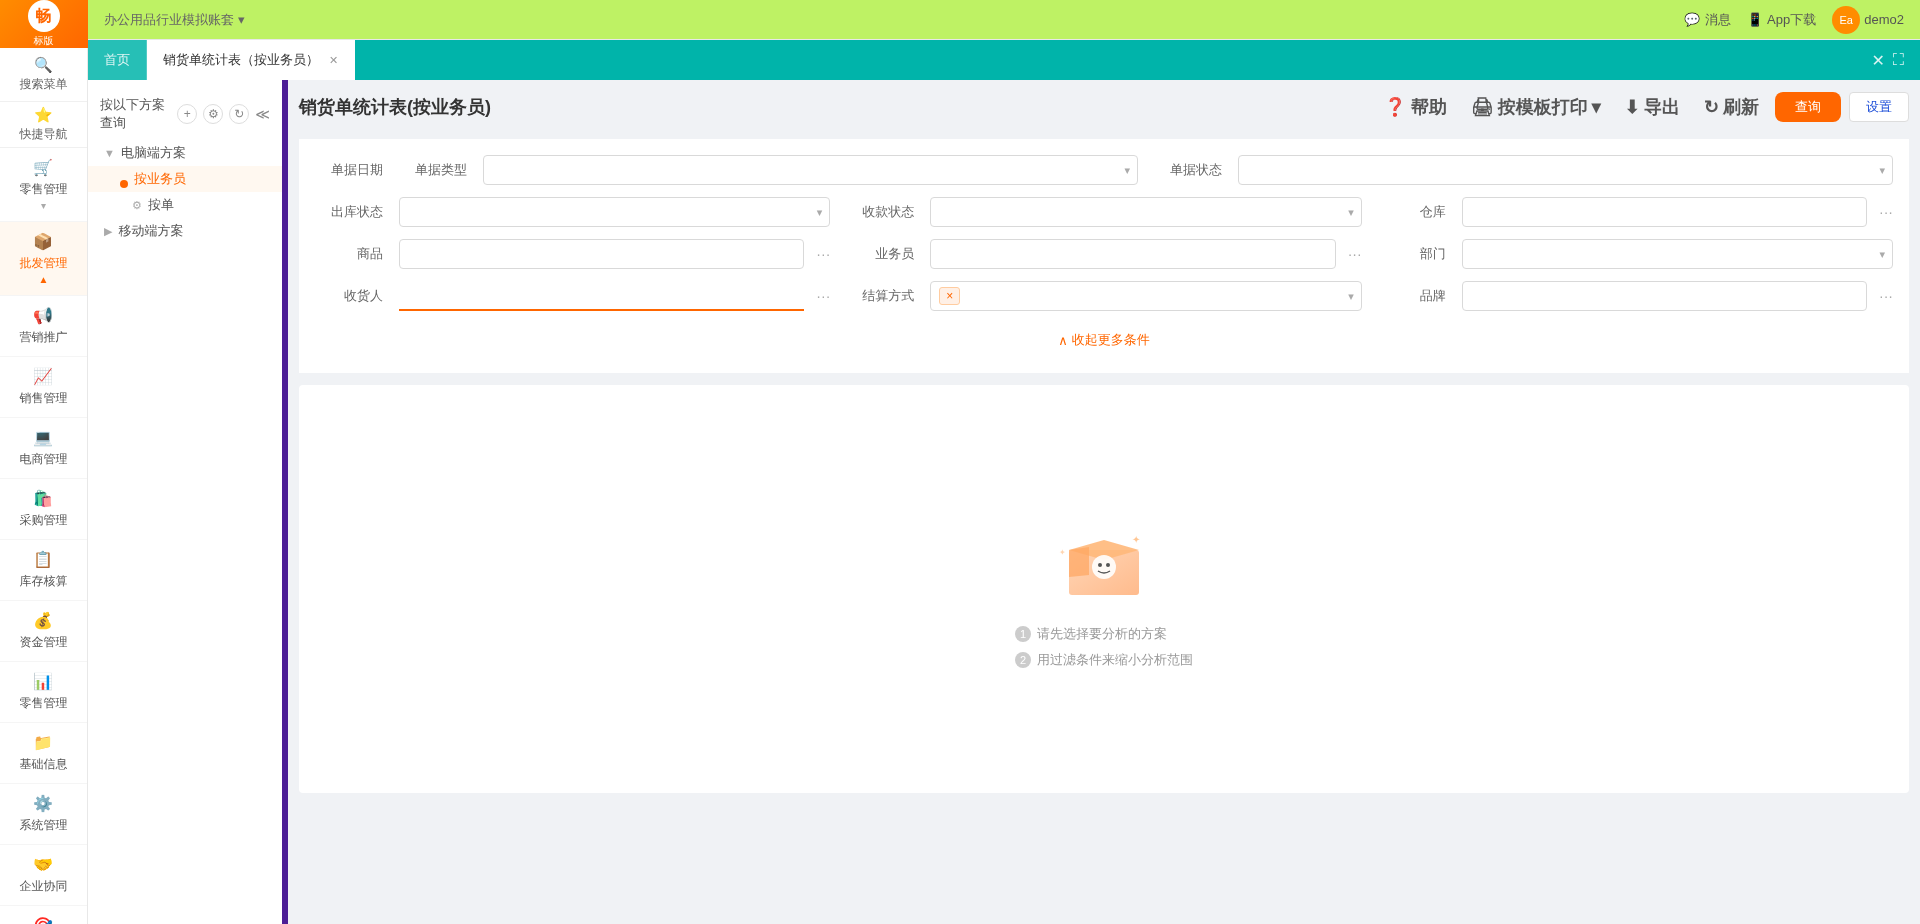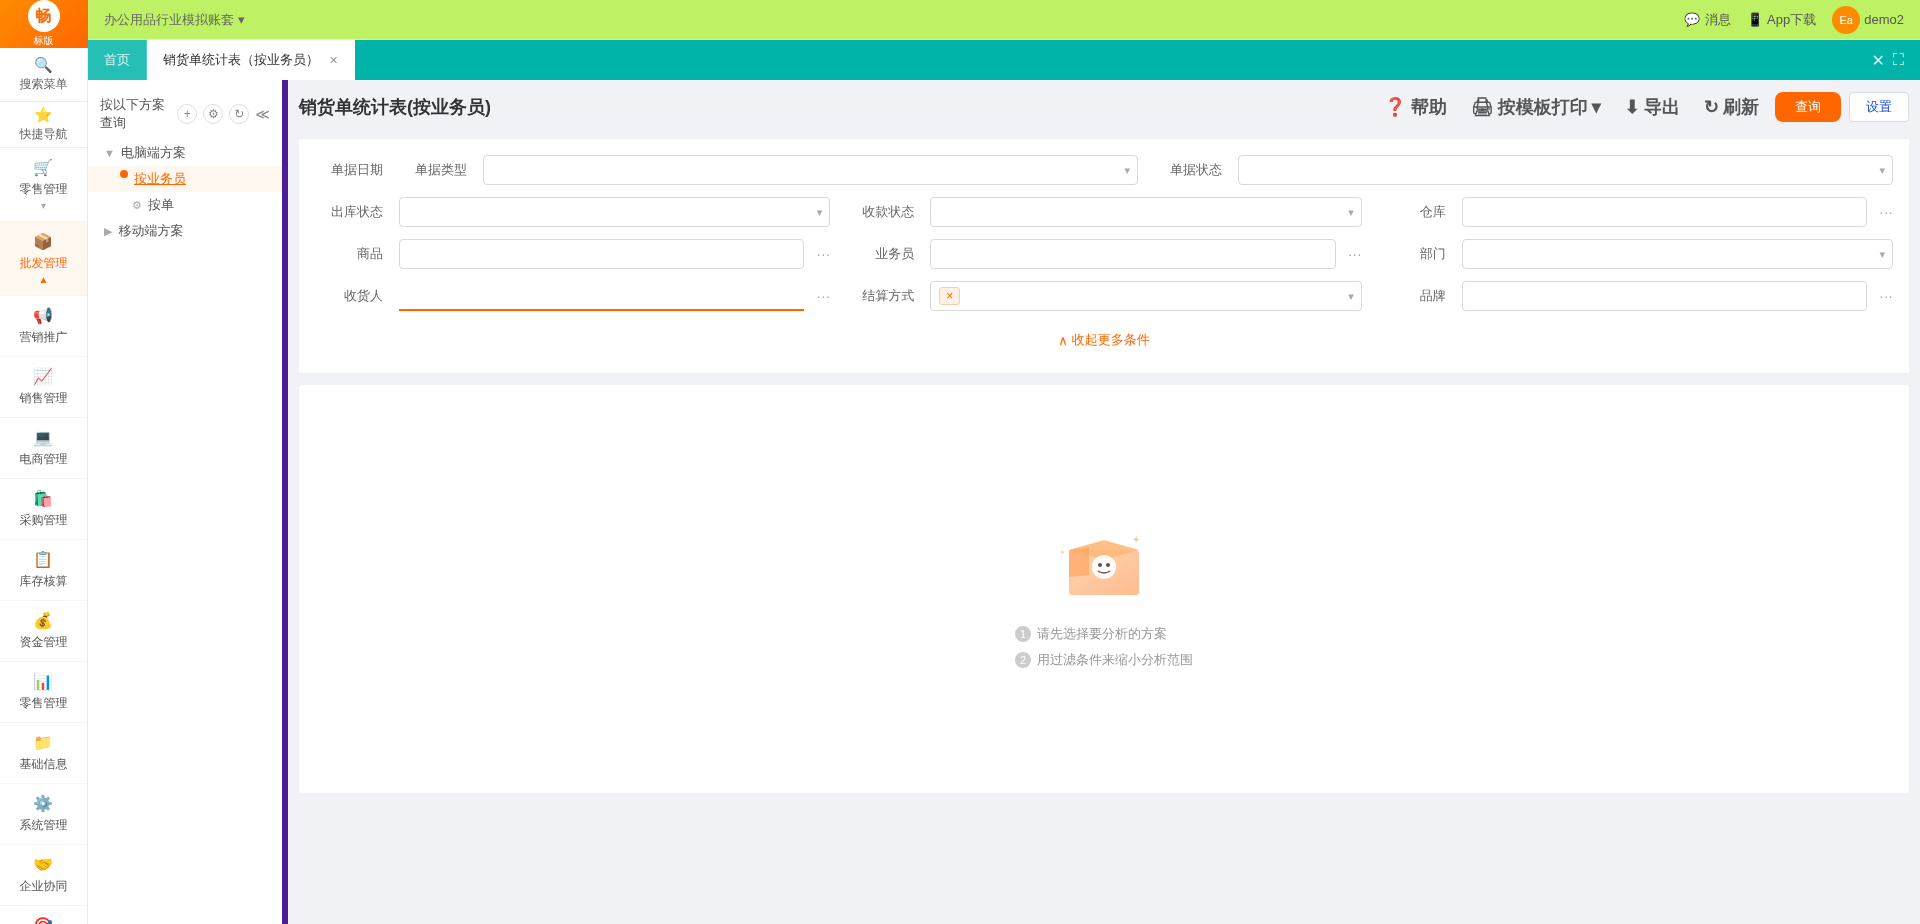--- a/index.html
+++ b/index.html
@@ -41,21 +41,21 @@
     
     .left-panel { width: 200px; background: #fff; border-right: 6px solid #4c1d95; flex-shrink: 0; padding: 12px 0; overflow-y: auto; }
     .left-panel-header { display: flex; align-items: center; justify-content: space-between; padding: 4px 12px 8px; font-size: 13px; color: #555; }
     .left-panel-header-text { font-weight: 500; }
     .left-panel-actions { display: flex; gap: 6px; align-items: center; }
     .action-btn { width: 20px; height: 20px; border-radius: 50%; border: 1px solid #ddd; display: flex; align-items: center; justify-content: center; cursor: pointer; font-size: 12px; color: #888; }
     .collapse-btn { cursor: pointer; font-size: 14px; color: #888; }
     .tree-node { padding: 4px 12px 4px 16px; display: flex; align-items: center; gap: 6px; cursor: pointer; color: #555; font-size: 13px; }
     .tree-node.parent { font-weight: 500; }
     .tree-node .arrow { font-size: 11px; color: #aaa; }
-    .tree-child { padding: 4px 12px 4px 32px; display: flex; align-items: flex-start; gap: 6px; cursor: pointer; color: #555; font-size: 13px; text-decoration: underline; }
+    .tree-child { padding: 4px 12px 4px 32px; display: flex; align-items: flex-end; gap: 6px; cursor: pointer; color: #555; font-size: 13px; }
     .tree-child.active { color: #ff6600; background: #fff8f0; }
     .tree-child .dot { width: 8px; height: 8px; border-radius: 50%; background: #ff6600; flex-shrink: 0; }
     .tree-sub { padding: 4px 12px 4px 44px; display: flex; align-items: center; gap: 6px; cursor: pointer; color: #555; font-size: 13px; }
 
     
     .right-panel { flex: 1; padding: 11px; overflow-y: auto; }
     .page-title { font-size: 18px; font-weight: 600; color: #333; margin-bottom: 16px; display: flex; align-items: center; justify-content: space-between; }
     .title-action-btn { display: flex; align-items: center; gap: 4px; color: #555; cursor: pointer; padding: 4px 8px; }
     .query-btn { background: #ff6600; color: #fff; border: none; padding: 6px 20px; border-radius: 8px; cursor: pointer; font-size: 13px; }
     .setting-btn { border: 1px solid #ddd; color: #1d4ed8; padding: 5px 16px; border-radius: 4px; cursor: pointer; background: #fff; font-size: 13px; }

